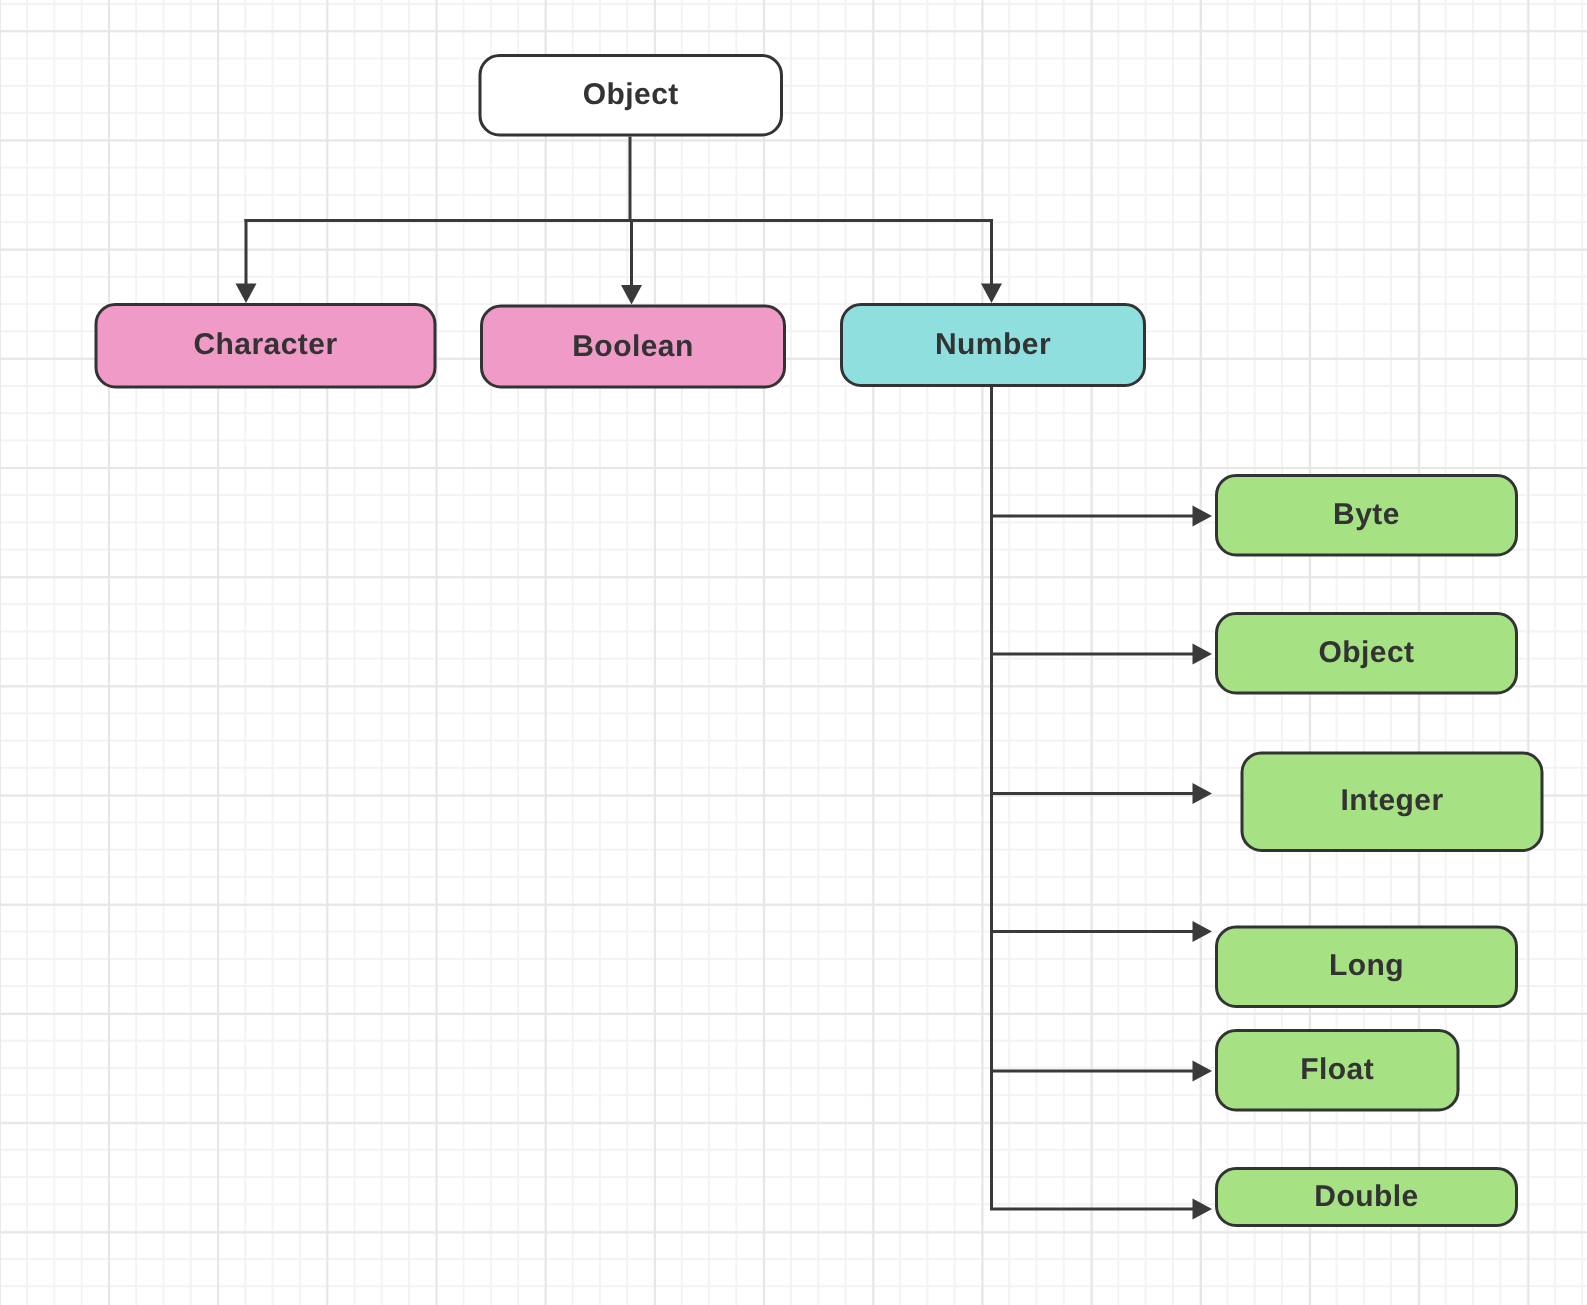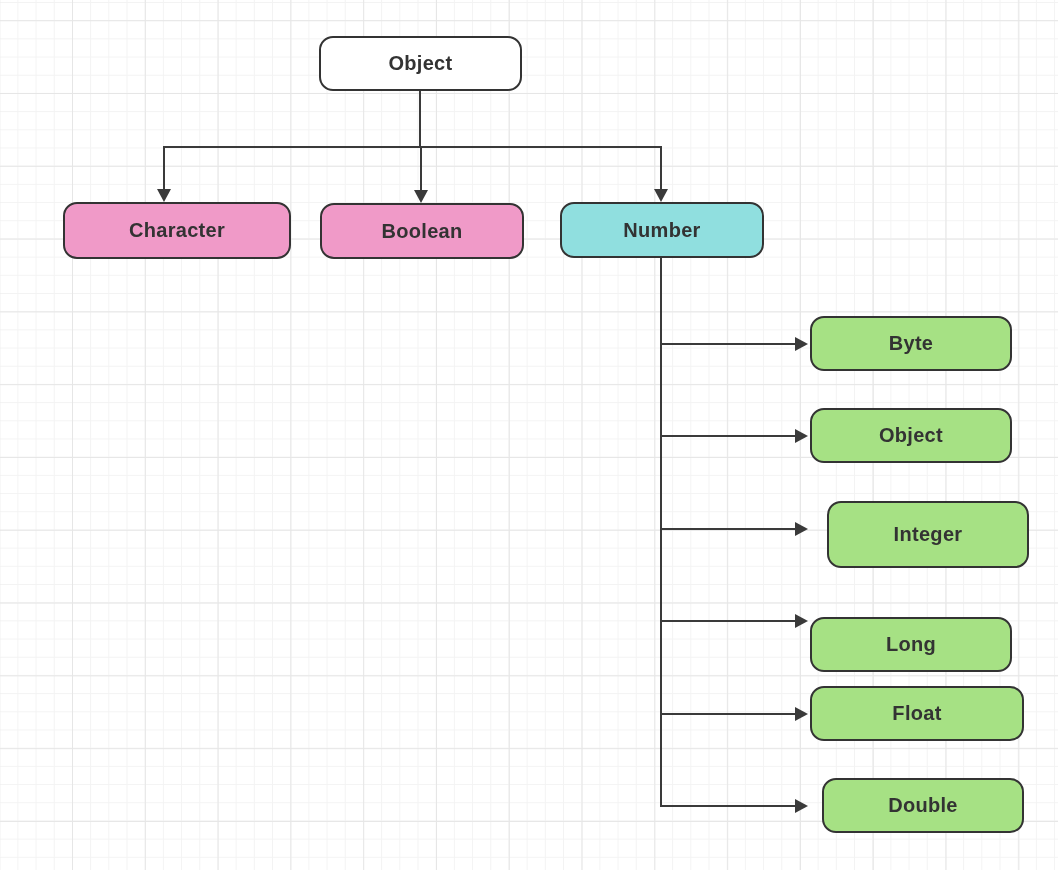--- a/index.html
+++ b/index.html
@@ -91,25 +91,25 @@
   </div>
 
   <div class="node" style="left: 810px; top: 501px; width: 202px; height: 67px; background-color: rgb(166, 225, 132); margin-left: 17px;">
     <span>Integer</span>
   </div>
 
   <div class="node" style="left: 810px; top: 617px; width: 202px; height: 55px; background-color: rgb(166, 225, 132);">
     <span>Long</span>
   </div>
 
-  <div class="node" style="left: 810px; top: 686px; width: 214px; height: 55px; background-color: rgb(166, 225, 132);">
+  <div class="node" style="left: 810px; top: 686px; width: 163px; height: 55px; background-color: rgb(166, 225, 132);">
     <span>Float</span>
   </div>
 
-  <div class="node" style="left: 810px; top: 778px; width: 202px; height: 55px; background-color: rgb(166, 225, 132); margin-left: 12px;">
+  <div class="node" style="left: 810px; top: 778px; width: 202px; height: 40px; background-color: rgb(166, 225, 132);">
     <span>Double</span>
   </div>
 
   <div class="line" style="left:419px; top:91px;  width:2px;  height:56px;"></div>
   <div class="line" style="left:163px; top:146px; width:499px; height:2px;"></div>
 
   <div class="line" style="left:163px; top:146px; width:2px; height:45px;"></div>
   <div class="arrow-down" style="left:157px; top:189px;"></div>
 
   <div class="line" style="left:420px; top:146px; width:2px; height:45px;"></div>

